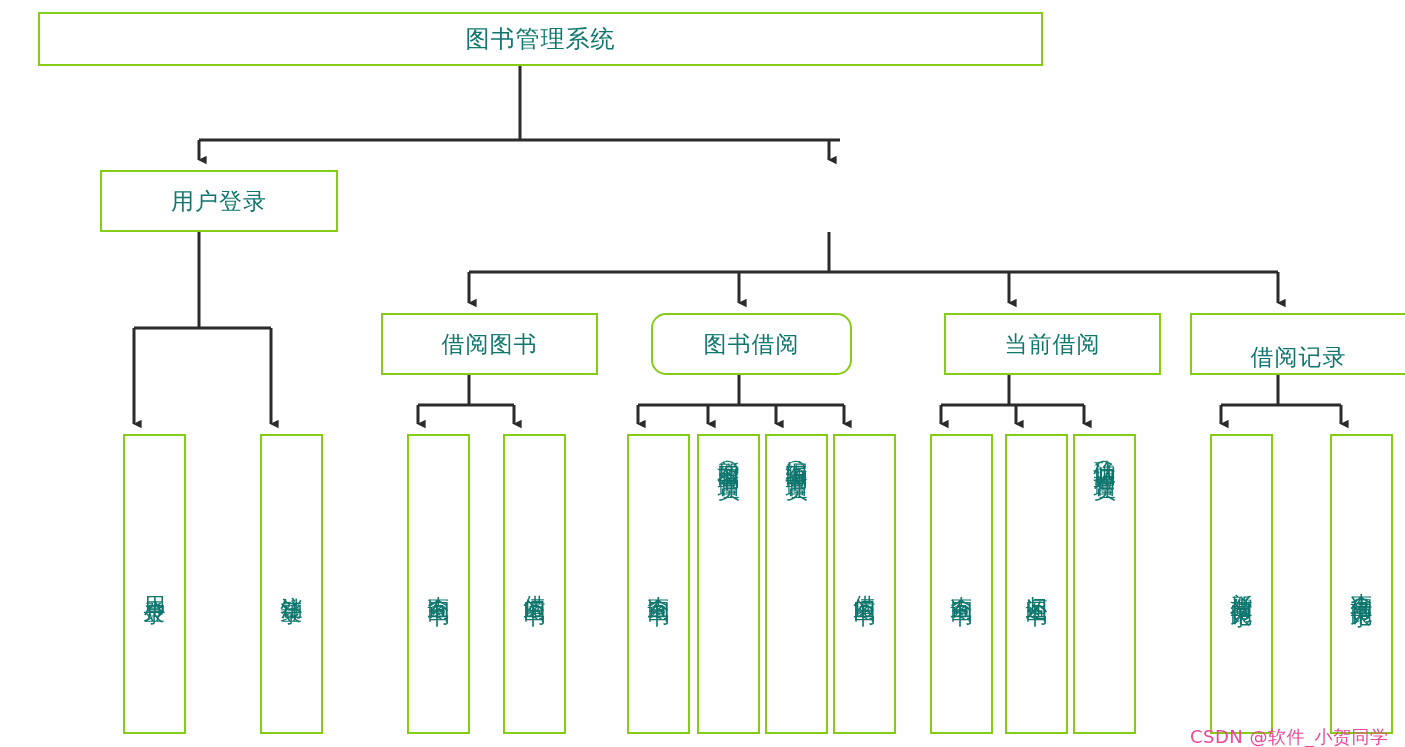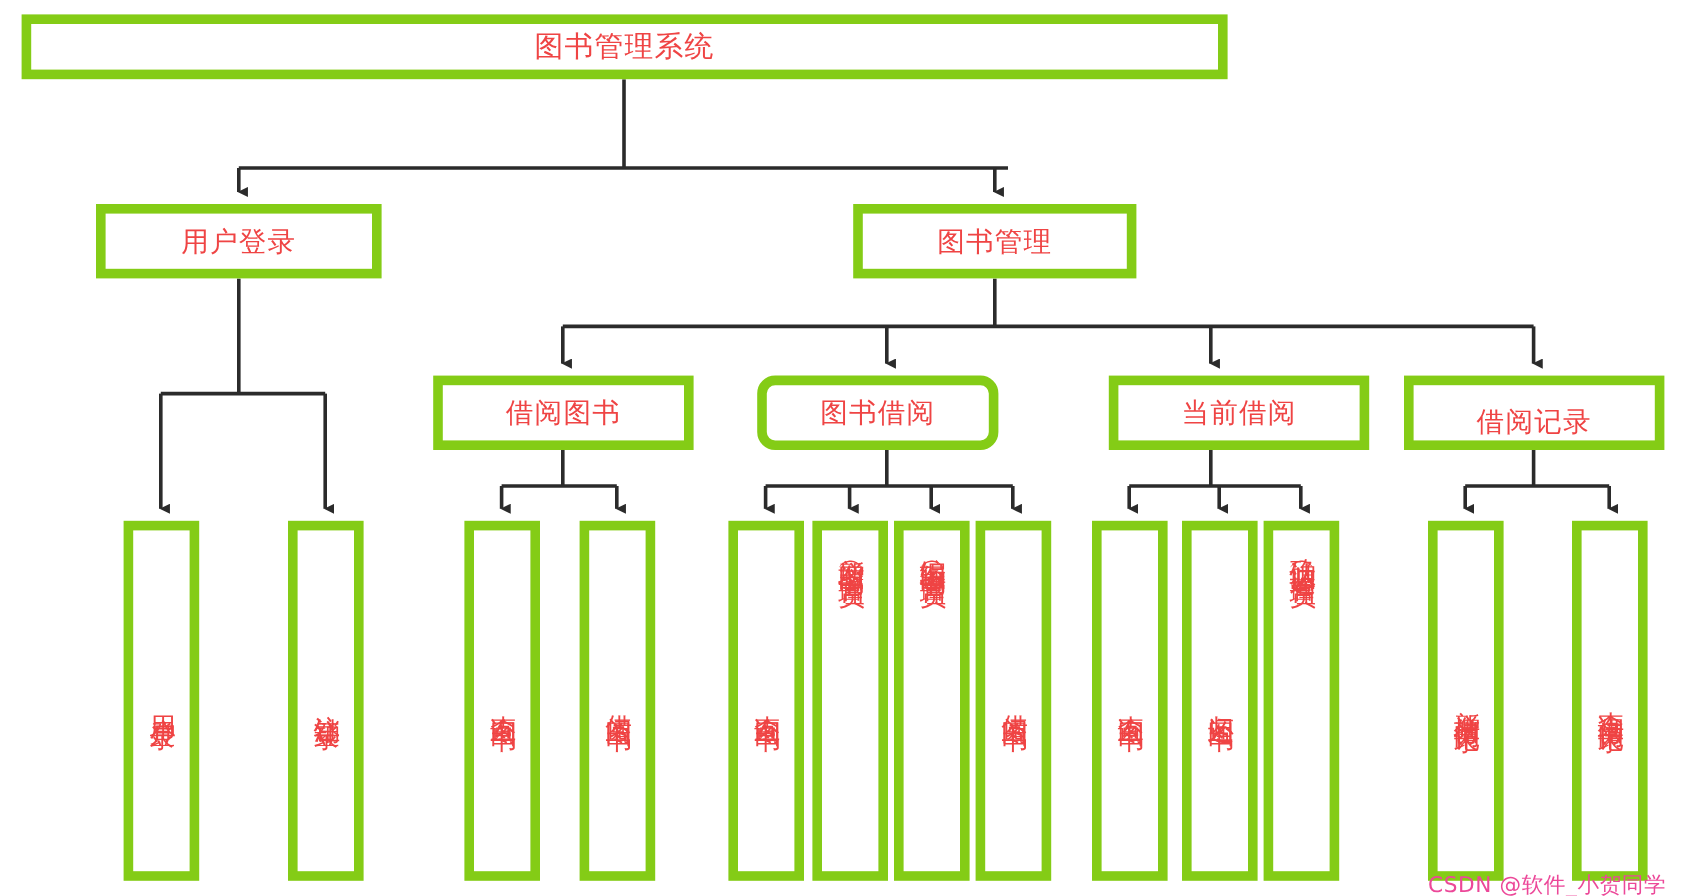--- a/index.html
+++ b/index.html
@@ -24,25 +24,26 @@
     left: 0;
     top: 0;
     width: 1405px;
     height: 747px;
     pointer-events: none;
   }
   .node {
     position: absolute;
     box-sizing: border-box;
     background: #ffffff;
-    border: 8px solid #84cc16;
+    border: 2px solid #84cc16;
     display: flex;
     align-items: center;
     justify-content: center;
-    color: #ef4444;
+    color: #0f766e;
+    margin-left: 20px;
   }
   .node.horiz {
     font-size: 23px;
     letter-spacing: 1px;
   }
   .node.vert {
     font-size: 22px;
     padding-top: 6px;
     padding-bottom: 6px;
     align-items: flex-start;
@@ -130,23 +131,20 @@
     </g>
   </svg>
 
   <div class="node horiz root" style="left:18px; top:12px; width:1005px; height:54px;">
     <span>图书管理系统</span>
   </div>
 
   <div class="node horiz" style="left:80px; top:170px; width:238px; height:62px;">
     <span>用户登录</span>
   </div>
-  <div class="node horiz" style="left:711px; top:170px; width:236px; height:62px;">
-    <span>图书管理</span>
-  </div>
 
   <div class="node horiz" style="left:361px; top:313px; width:217px; height:62px;">
     <span>借阅图书</span>
   </div>
   <div class="node horiz" style="left:631px; top:313px; width:201px; height:62px;border-radius:15px;">
     <span>图书借阅</span>
   </div>
   <div class="node horiz" style="left:924px; top:313px; width:217px; height:62px;">
     <span>当前借阅</span>
   </div>

